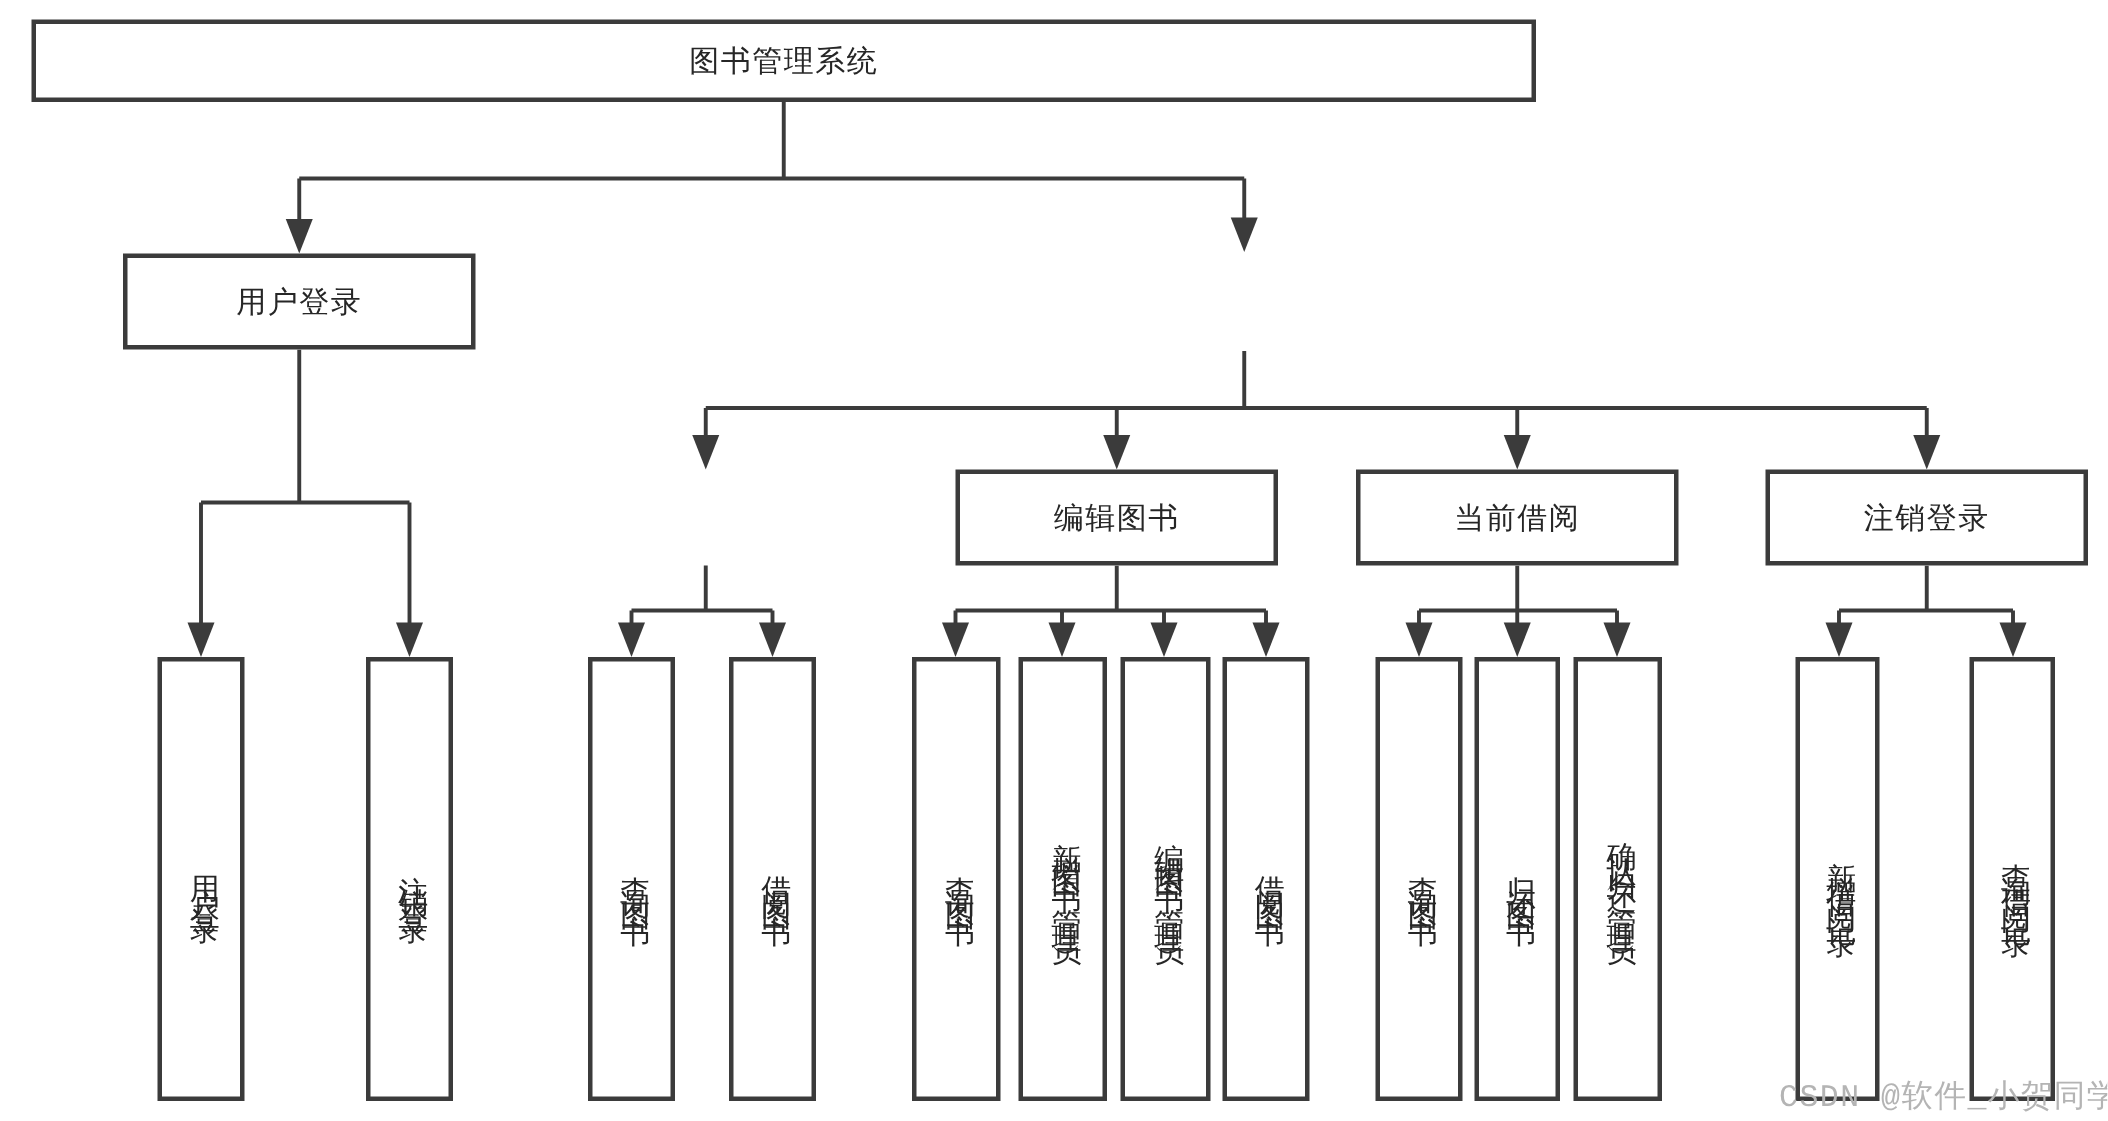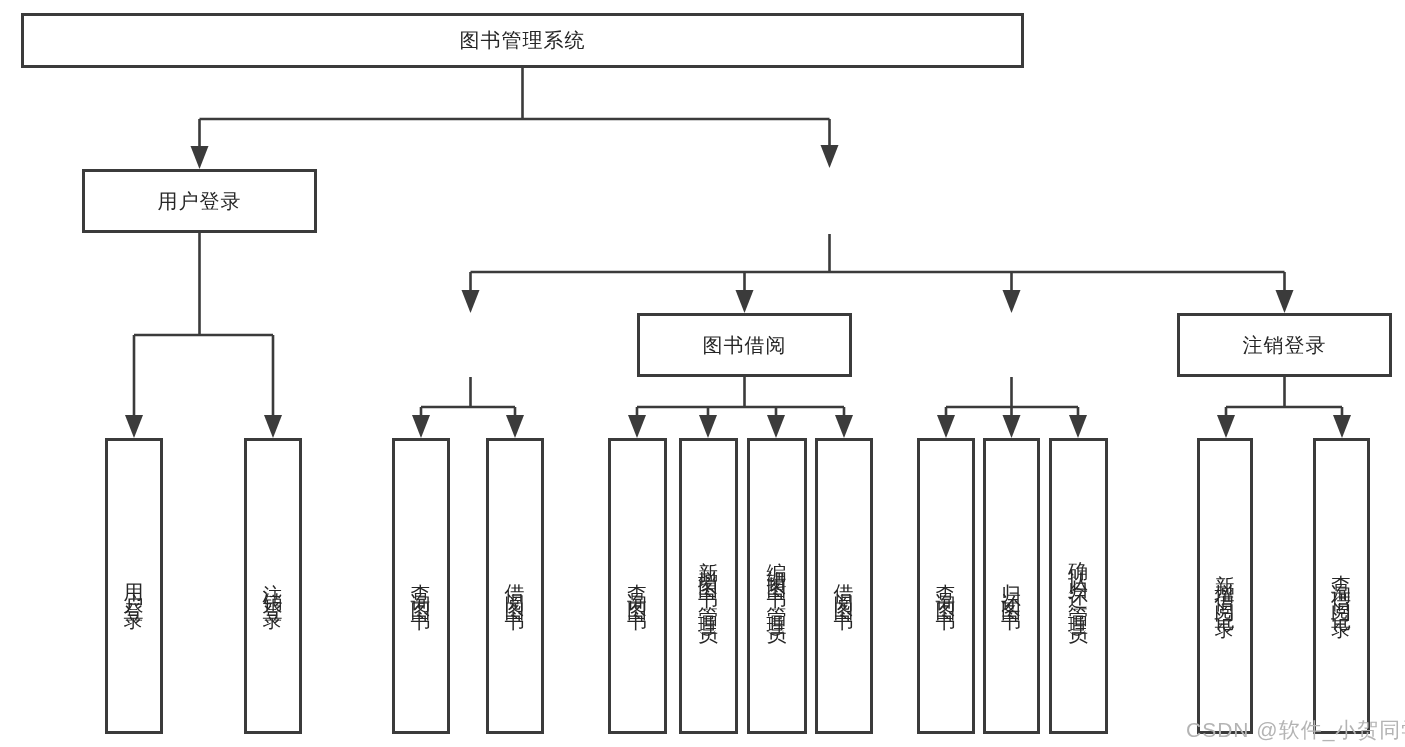--- a/index.html
+++ b/index.html
@@ -3,21 +3,21 @@
 <meta charset="utf-8">
 <style>
   * { margin: 0; padding: 0; box-sizing: border-box; }
   html, body { background: #ffffff; }
   .canvas {
     position: relative;
     width: 1405px;
     height: 747px;
     background: var(--background, #ffffff);
     overflow: hidden;
-    font-family: Liberation Sans, sans-serif;
+    font-family: Liberation Mono, monospace;
     color: var(--text, #262626);
   }
   .connectors {
     position: absolute;
     left: 0; top: 0;
     width: 1405px;
     height: 747px;
   }
   .connectors path {
     stroke: var(--line, #3b3b3b);
@@ -117,21 +117,24 @@
 
   <div class="box h-box" style="left:21px;top:13px;width:1003px;height:55px">
     <span>图书管理系统</span>
   </div>
 
   <div class="box h-box" style="left:82px;top:169px;width:235px;height:64px">
     <span>用户登录</span>
   </div>
 
   <div class="box h-box" style="left:637px;top:313px;width:215px;height:64px">
-    <span>图书借阅</span>
+    <span>编辑图书</span>
+  </div>
+  <div class="box h-box" style="left:904px;top:313px;width:215px;height:64px">
+    <span>当前借阅</span>
   </div>
   <div class="box h-box" style="left:1177px;top:313px;width:215px;height:64px">
     <span>注销登录</span>
   </div>
 
   <div class="box v-box" style="left:105px;top:438px;width:58px;height:296px">
     <span>用户登录</span>
   </div>
   <div class="box v-box" style="left:244px;top:438px;width:58px;height:296px">
     <span>注销登录</span>

